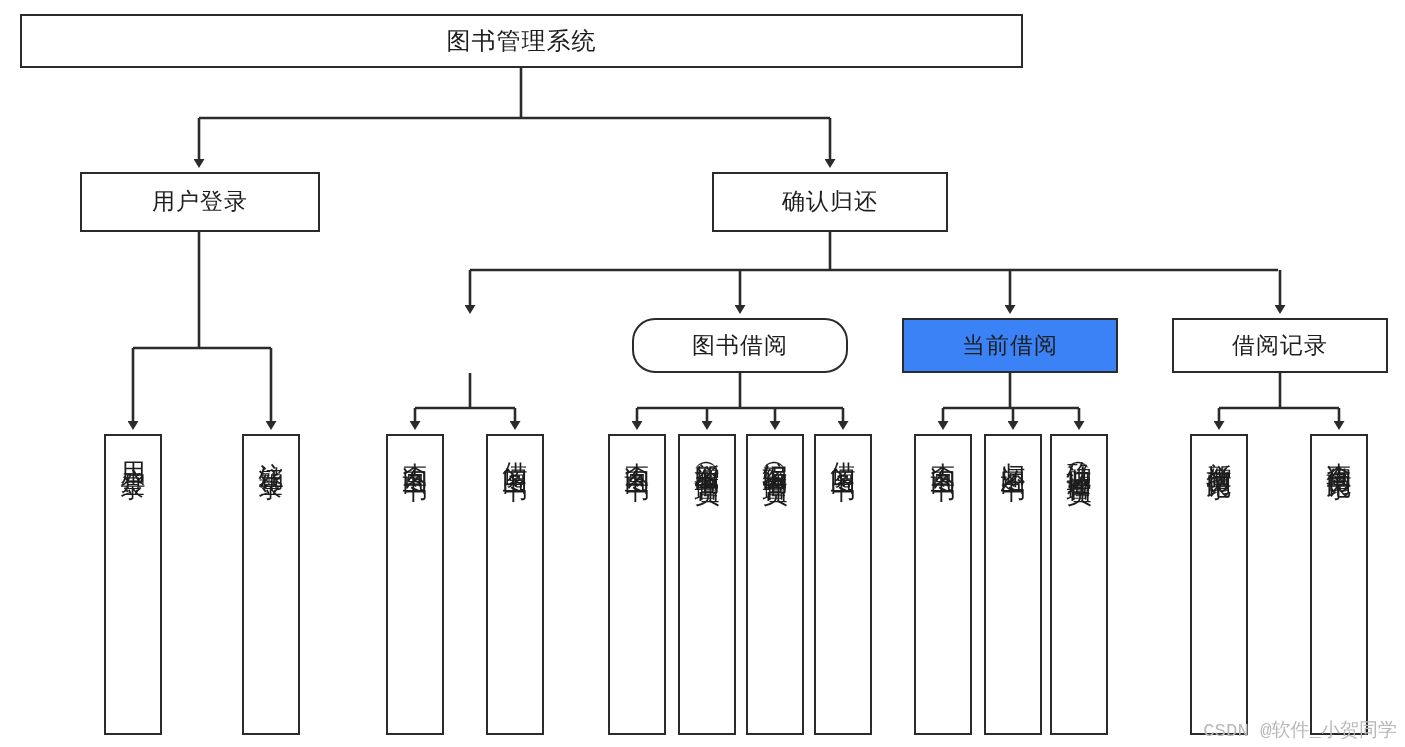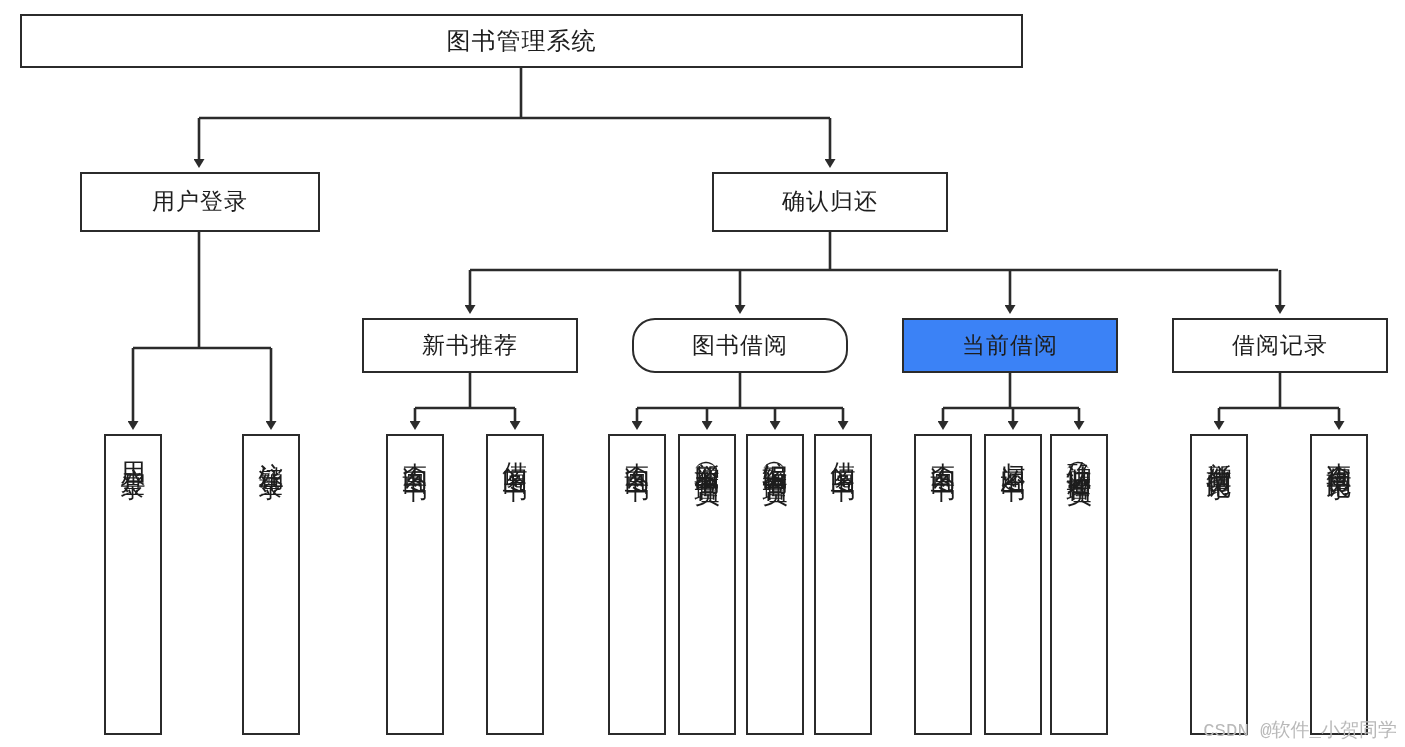--- a/index.html
+++ b/index.html
@@ -120,23 +120,20 @@
     <span class="lbl">图书管理系统</span>
   </div>
 
   <div class="node h" id="n-l2-0" style="left: 80px; top: 172px; width: 240px; height: 60px; border-color: rgb(43, 43, 43); background: rgb(255, 255, 255); color: rgb(29, 29, 29);">
     <span class="lbl">用户登录</span>
   </div>
   <div class="node h" id="n-l2-1" style="left: 712px; top: 172px; width: 236px; height: 60px; border-color: rgb(43, 43, 43); background: rgb(255, 255, 255); color: rgb(29, 29, 29);">
     <span class="lbl">确认归还</span>
   </div>
 
-  <div class="node h" id="n-l3-0" style="left: 362px; top: 318px; width: 216px; height: 55px; border-color: rgb(43, 43, 43); background: rgb(255, 255, 255); color: rgb(29, 29, 29);">
-    <span class="lbl">新书推荐</span>
-  </div>
   <div class="node h" id="n-l3-1" style="left: 632px; top: 318px; width: 216px; height: 55px; border-color: rgb(43, 43, 43); background: rgb(255, 255, 255); color: rgb(29, 29, 29); border-radius: 23px;">
     <span class="lbl">图书借阅</span>
   </div>
   <div class="node h" id="n-l3-2" style="left: 902px; top: 318px; width: 216px; height: 55px; border-color: rgb(43, 43, 43); background: #3b82f6; color: rgb(29, 29, 29);">
     <span class="lbl">当前借阅</span>
   </div>
   <div class="node h" id="n-l3-3" style="left: 1172px; top: 318px; width: 216px; height: 55px; border-color: rgb(43, 43, 43); background: rgb(255, 255, 255); color: rgb(29, 29, 29); align-items: center;">
     <span class="lbl">借阅记录</span>
   </div>
 

